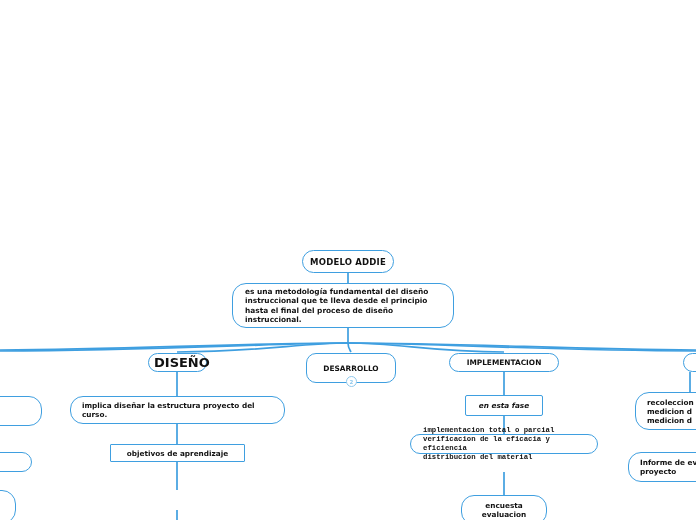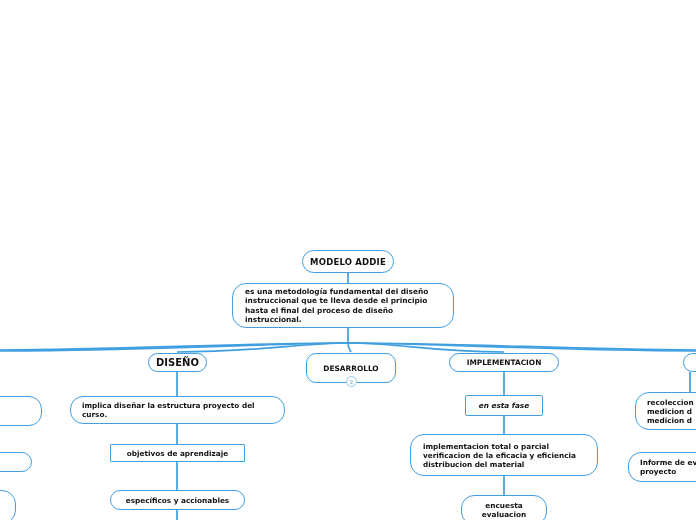--- a/index.html
+++ b/index.html
@@ -111,54 +111,51 @@
     <span class="txt">MODELO ADDIE</span>
   </div>
 
   <div class="node l" style="left:232px; top:283px; width:222px; height:45px; border-radius:14px; font-size:7.4px; line-height:9.2px; padding:0 12px;">
     <span class="txt">es una metodología fundamental del diseño
 instruccional que te lleva desde el principio
 hasta el final del proceso de diseño
 instruccional.</span>
   </div>
 
-  <div class="node c" style="left:148px; top:353px; width:59px; height:19px; border-radius:10px; font-size:10px; padding:0 5px;">
+  <div class="node c" style="left:148px; top:353px; width:59px; height:19px; border-radius:10px; font-size:13px; padding:0 5px;">
     <span class="txt">DISEÑO</span>
   </div>
 
   <div class="node l" style="left:70px; top:396px; width:215px; height:28px; border-radius:13px; font-size:7.3px; line-height:9px; padding:0 11px;">
     <span class="txt">implica diseñar la estructura proyecto del
 curso.</span>
   </div>
 
   <div class="node c" style="left:110px; top:444px; width:135px; height:18px; border-radius:1px; font-size:7.3px; padding:0 8px;">
     <span class="txt">objetivos de aprendizaje</span>
   </div>
 
-  <div class="node c" style="left:110px; top:490px; width:135px; height:20px; border-radius:10px; font-size:7.3px; padding:0 8px;">
-    <span class="txt">específicos y accionables</span>
-  </div>
 
   <div class="node c" style="left:306px; top:353px; width:90px; height:30px; border-radius:10px; font-size:7.4px; padding:0 5px;">
     <span class="txt">DESARROLLO</span>
   </div>
 
   <div class="badge" style="left:346px; top:376px; width:11px; height:11px; font-size:5.5px;">
     <span>2</span>
   </div>
 
   <div class="node c" style="left:449px; top:353px; width:110px; height:19px; border-radius:10px; font-size:7.4px; padding:0 5px;">
     <span class="txt">IMPLEMENTACION</span>
   </div>
 
   <div class="node c" style="left:465px; top:395px; width:78px; height:21px; border-radius:2px; font-size:7.3px; padding:0 8px;font-style:italic;">
     <span class="txt">en esta fase</span>
   </div>
 
-  <div class="node l" style="left:410px; top:434px; width:188px; height:42px; border-radius:14px; font-size:7.3px; line-height:9px; padding:0 12px;">
+  <div class="node l" style="left:410px; top:434px; width:188px; height:20px; border-radius:14px; font-size:7.3px; line-height:9px; padding:0 12px;font-family:Liberation Mono, monospace;">
     <span class="txt">implementacion total o parcial
 verificacion de la eficacia y eficiencia
 distribucion del material</span>
   </div>
 
   <div class="node c" style="left:461px; top:495px; width:86px; height:30px; border-radius:13px; font-size:7.3px; line-height:9.5px; padding:0 8px;">
     <span class="txt">encuesta
 evaluacion</span>
   </div>
 

